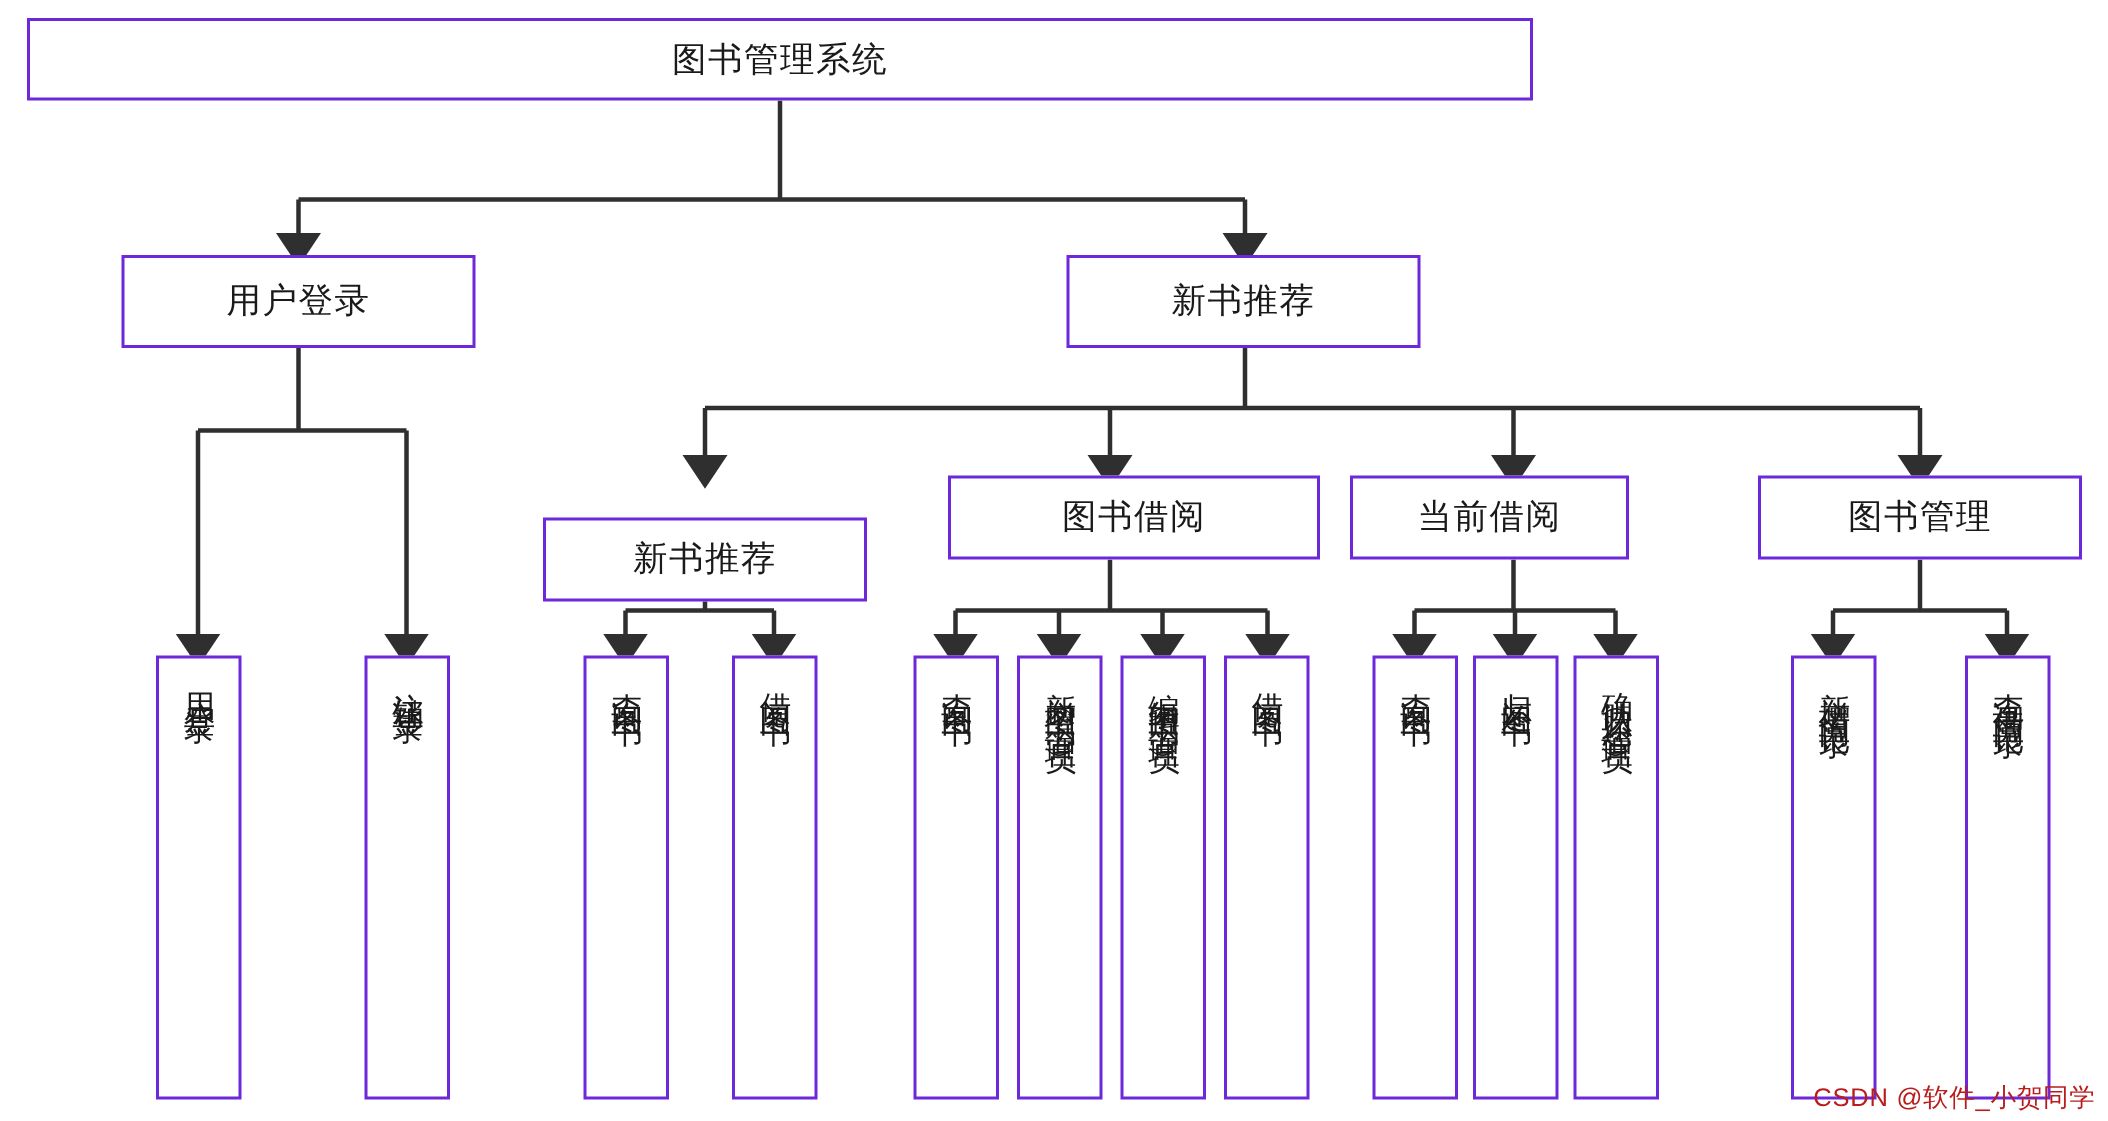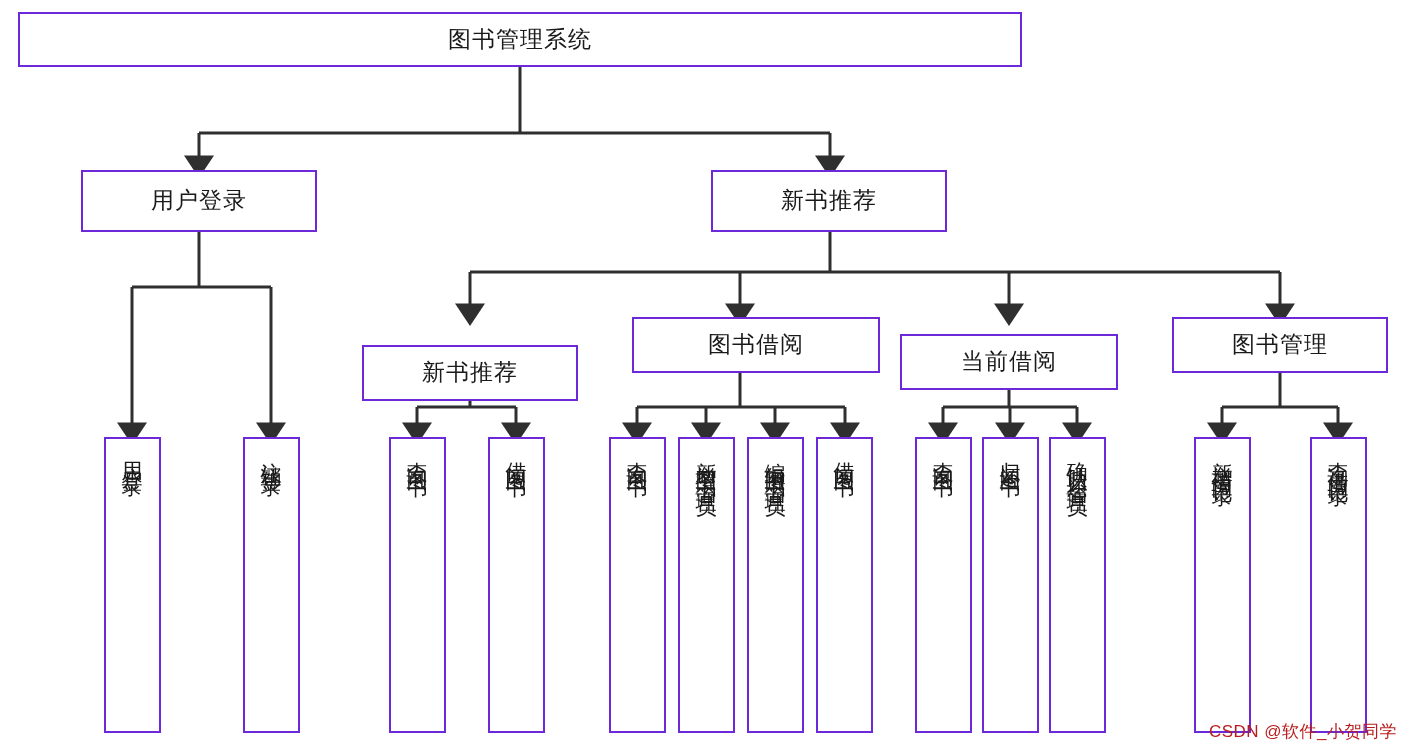--- a/index.html
+++ b/index.html
@@ -133,21 +133,21 @@
   </div>
 
   <div class="node h-node" style="left:362px;top:317px;width:216px;height:56px;margin-top:28px;">
     <span class="txt">新书推荐</span>
   </div>
 
   <div class="node h-node" style="left:632px;top:317px;width:248px;height:56px;">
     <span class="txt">图书借阅</span>
   </div>
 
-  <div class="node h-node" style="left:900px;top:334px;width:218px;height:56px;">
+  <div class="node h-node" style="left:900px;top:317px;width:186px;height:56px;">
     <span class="txt">当前借阅</span>
   </div>
 
   <div class="node h-node" style="left:1172px;top:317px;width:216px;height:56px;">
     <span class="txt">图书管理</span>
   </div>
 
   <div class="node v-node" style="left:104px;top:437px;width:57px;height:296px;">
     <span class="txt">用户登录</span>
   </div>

